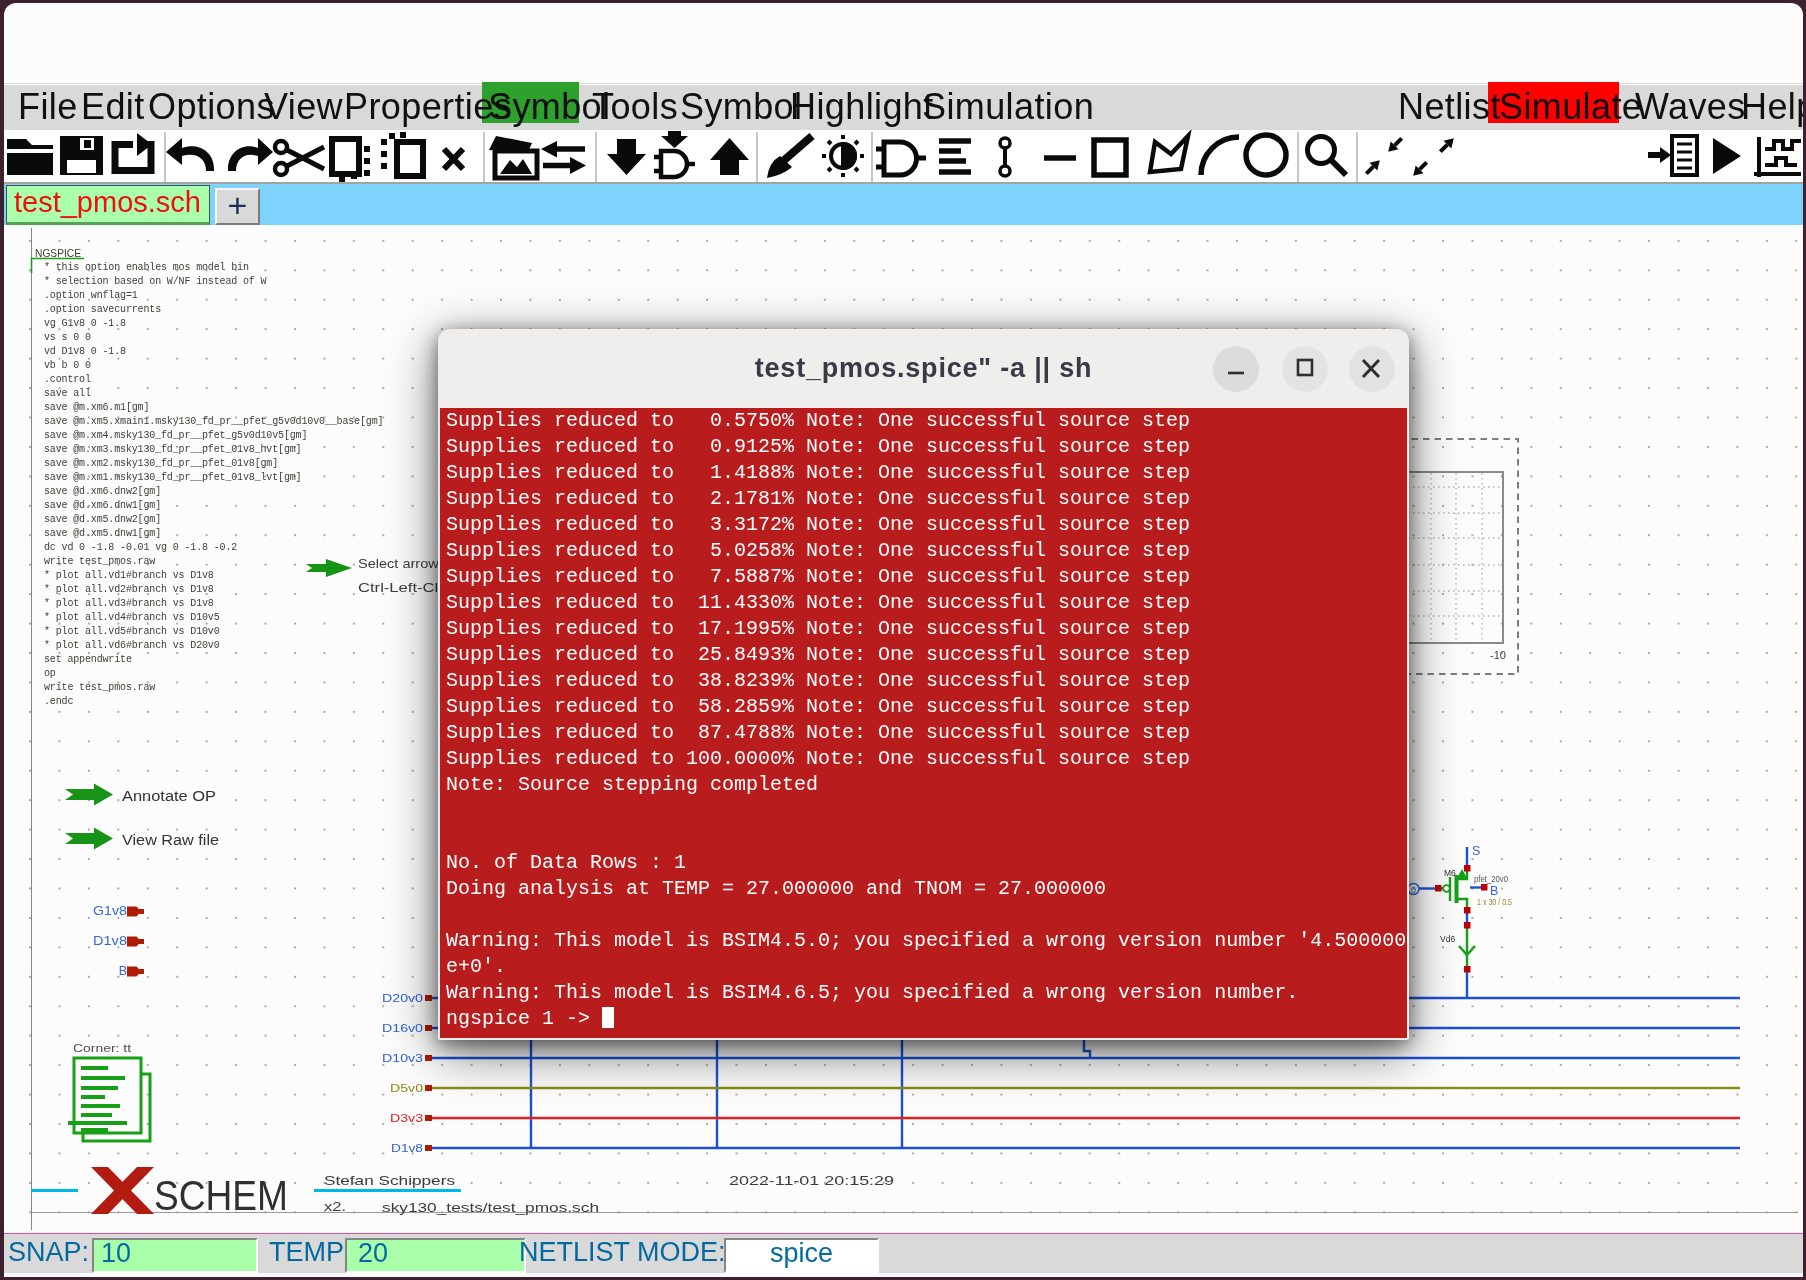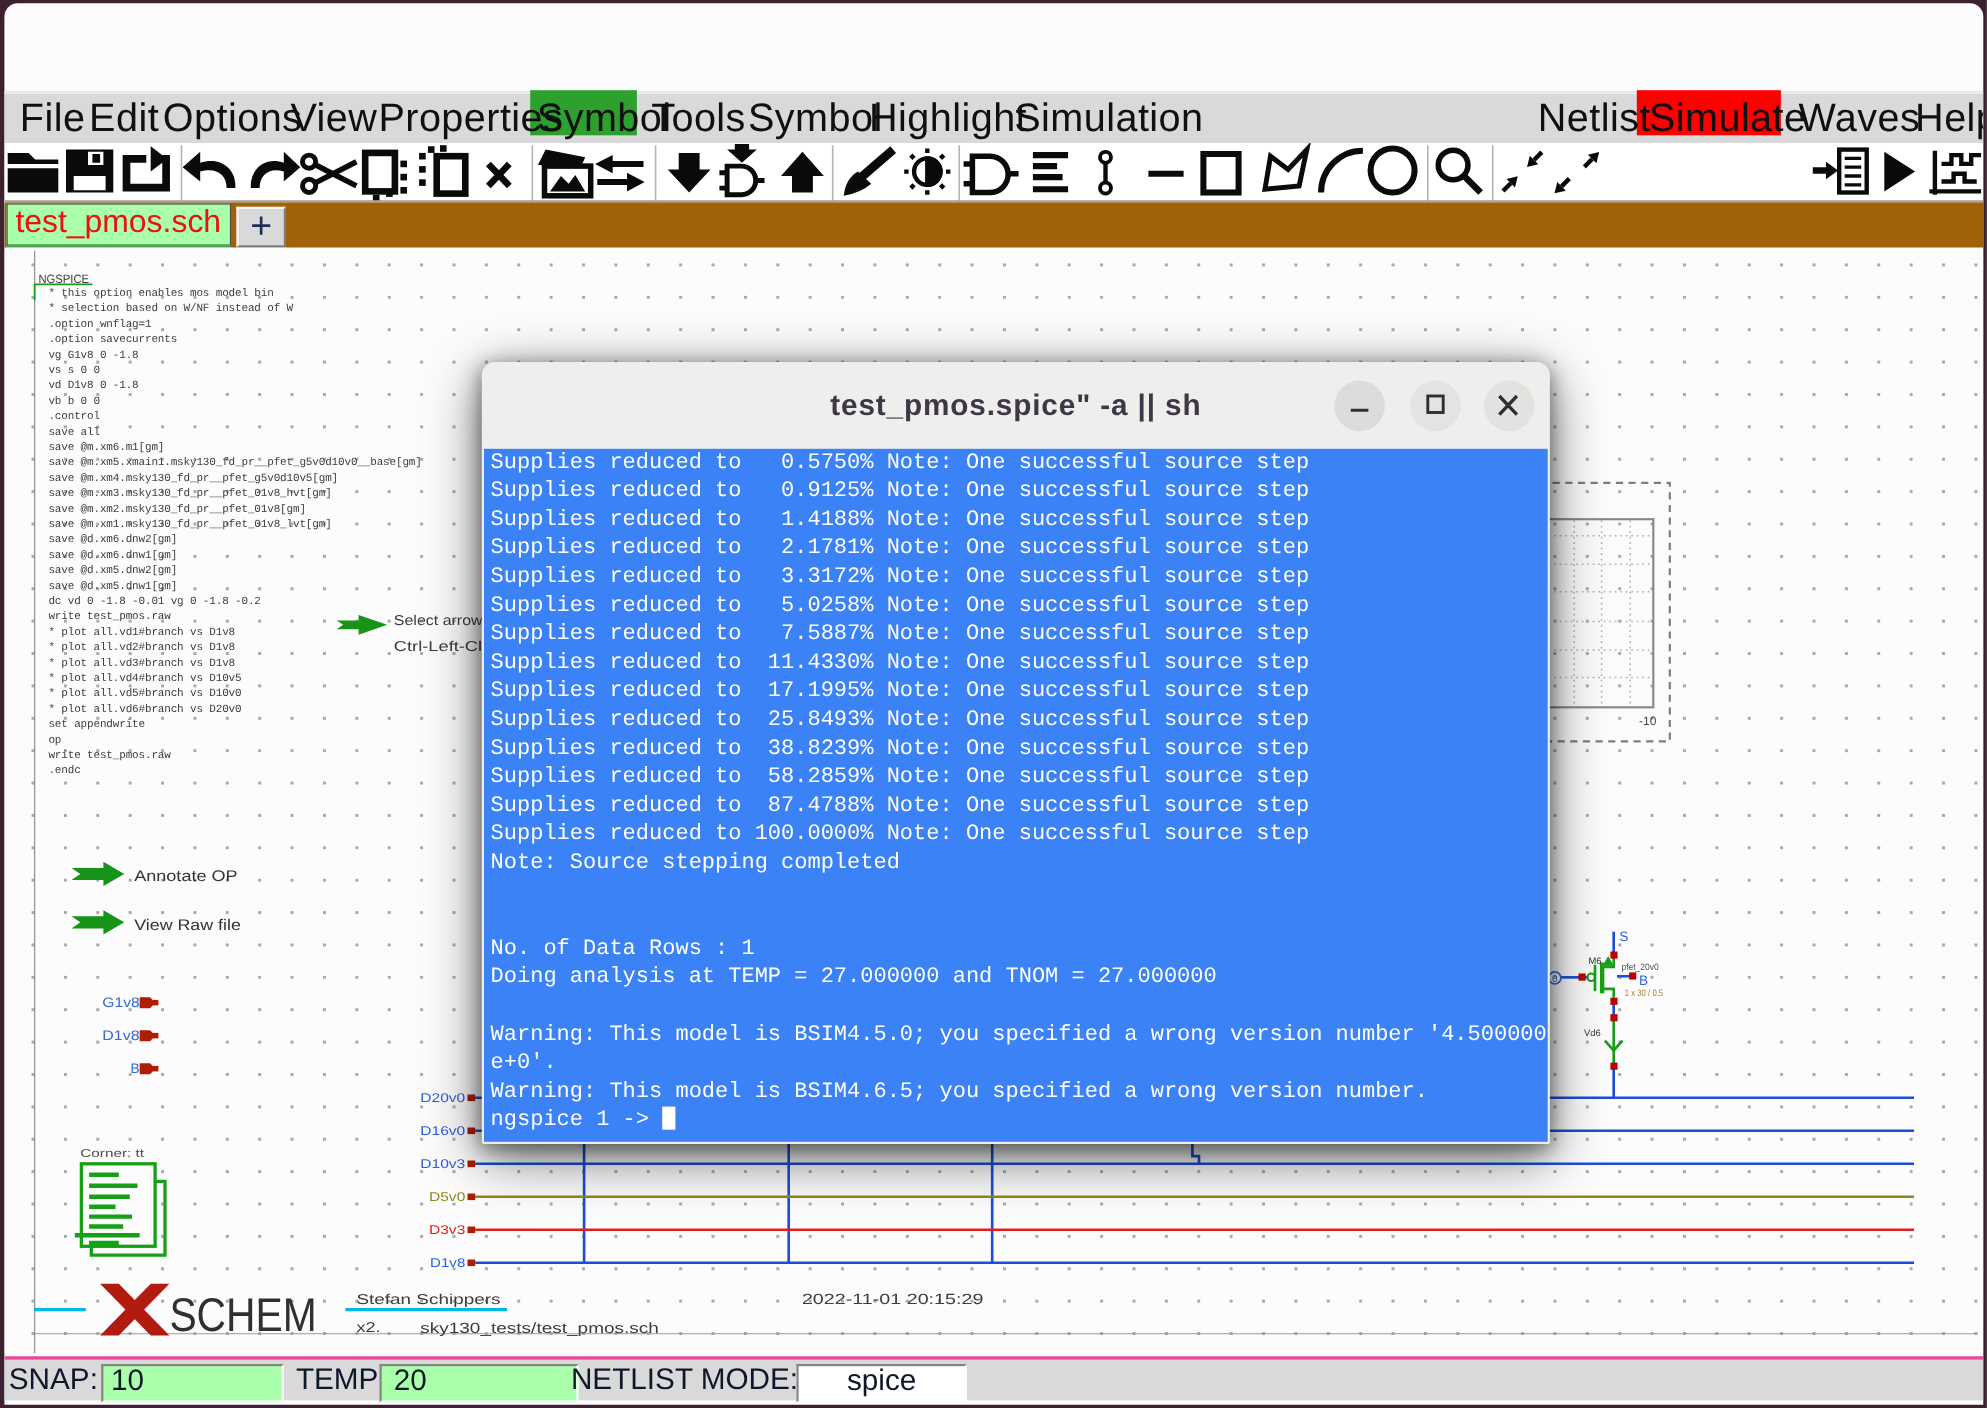--- a/index.html
+++ b/index.html
@@ -7,38 +7,38 @@
 #titlebar{position:absolute;left:0;top:0;width:100%;height:79px;background:#f7f6f4;border-bottom:1px solid #dcd8d4;}
 #title{position:absolute;left:0;top:23px;width:100%;text-align:center;font-size:29px;font-weight:bold;letter-spacing:0.8px;color:#3d3846;}
 .wbtn{position:absolute;top:0;height:79px;}
 #menustrip{position:absolute;left:0;top:80px;width:100%;height:2px;background:#fdfdfd;border-top:1px solid #dcd8d4;}
 #menubar{position:absolute;left:0;top:82px;width:100%;height:45px;background:#d9d9d9;}
 .mi{position:absolute;top:0;height:45px;line-height:44px;font-size:36px;letter-spacing:0.4px;color:#101010;}
 #layersbg{position:absolute;left:478px;top:-3px;width:97px;height:41px;background:#2da02d;}
 #simbg{position:absolute;left:1484px;top:-3px;width:131px;height:41px;background:#ff0000;}
 #toolbar{position:absolute;left:0;top:127px;width:100%;height:56px;background:#ffffff;}
 #tabline{position:absolute;left:0;top:179px;width:100%;height:2px;background:#a3a3a3;}
-#tabbar{position:absolute;left:0;top:181px;width:100%;height:44px;background:#a16207;text-decoration:underline;}
+#tabbar{position:absolute;left:0;top:181px;width:100%;height:44px;background:#7dd3fc;text-decoration:underline;}
 #tab1{position:absolute;left:2px;top:1px;width:204px;height:40px;background:#aaffaa;border:1px solid #4f4f4f;border-bottom:3px solid #56a156;color:#ee1010;font-size:29px;line-height:33px;padding-left:7px;}
 #tabplus{position:absolute;left:211px;top:4px;width:45px;height:37px;background:#d9d9d9;border:2px solid #f5f5f5;border-right-color:#7d7d7d;border-bottom-color:#7d7d7d;color:#1c2f57;font-size:34px;line-height:30px;text-align:center;}
 #canvas{position:absolute;left:0;top:222px;width:1799px;height:1005px;background:#fcfcfc;
   background-image:radial-gradient(circle 1.4px at 14.7px 14.7px,#a9a9a9 99%,transparent);
   background-size:29.45px 29.45px;background-position:11.3px 1.15px;}
 #spicetext{position:absolute;left:40px;top:36px;font-family:"Liberation Mono",monospace;font-size:10px;letter-spacing:-0.15px;line-height:14px;color:#3e3e37;white-space:pre;}
 #schsvg{position:absolute;left:0;top:0;font-family:"Liberation Sans",sans-serif;}
-#statusbar{position:absolute;left:0;top:1230px;width:100%;height:40px;background:#d9d9d9;border-top:3px solid #ec4899;font-size:27px;color:#0f172a;}
+#statusbar{position:absolute;left:0;top:1230px;width:100%;height:40px;background:#d9d9d9;border-top:1px solid #ec4899;font-size:27px;color:#0369a1;}
 .sfield{position:absolute;top:4px;height:35px;border:2px solid #858585;border-right-color:#fdfdfd;border-bottom-color:#fdfdfd;font-size:27px;line-height:27px;}
 .sgreen{background:#aaffaa;}
 .slabel{position:absolute;top:3px;}
 
 #term{position:absolute;left:438px;top:329px;width:971px;height:711px;background:#f0eeec;border-radius:12px 12px 2px 2px;box-shadow:0 12px 50px rgba(0,0,0,.55),0 4px 18px rgba(0,0,0,.45);}
 #ttitle{position:absolute;left:0;top:0;width:100%;height:79px;font-size:27px;font-weight:bold;color:#3d3846;}
 #ttext{position:absolute;width:100%;top:24px;text-align:center;letter-spacing:0.8px;}
 .tbtn{position:absolute;top:17px;width:46px;height:46px;border-radius:50%;}
-#tblack{position:absolute;left:2px;top:79px;width:967px;height:630px;background:#3b82f6;text-decoration:underline;}
+#tblack{position:absolute;left:2px;top:79px;width:967px;height:630px;background:#b91c1c;text-decoration:underline;}
 #tpre{position:absolute;left:6px;top:0px;margin:0;font-family:"Liberation Mono",monospace;font-size:20px;line-height:26px;color:#ffffff;white-space:pre;}
 .cur{display:inline-block;width:12px;height:21px;background:#fff;vertical-align:-4px;}
 </style></head>
 <body>
 <div id="win">
   <div id="menustrip"></div>
   <div id="menubar">
     <div id="layersbg"></div>
       <div id="simbg"></div>
     <span class="mi" style="left:14px;">File</span>

